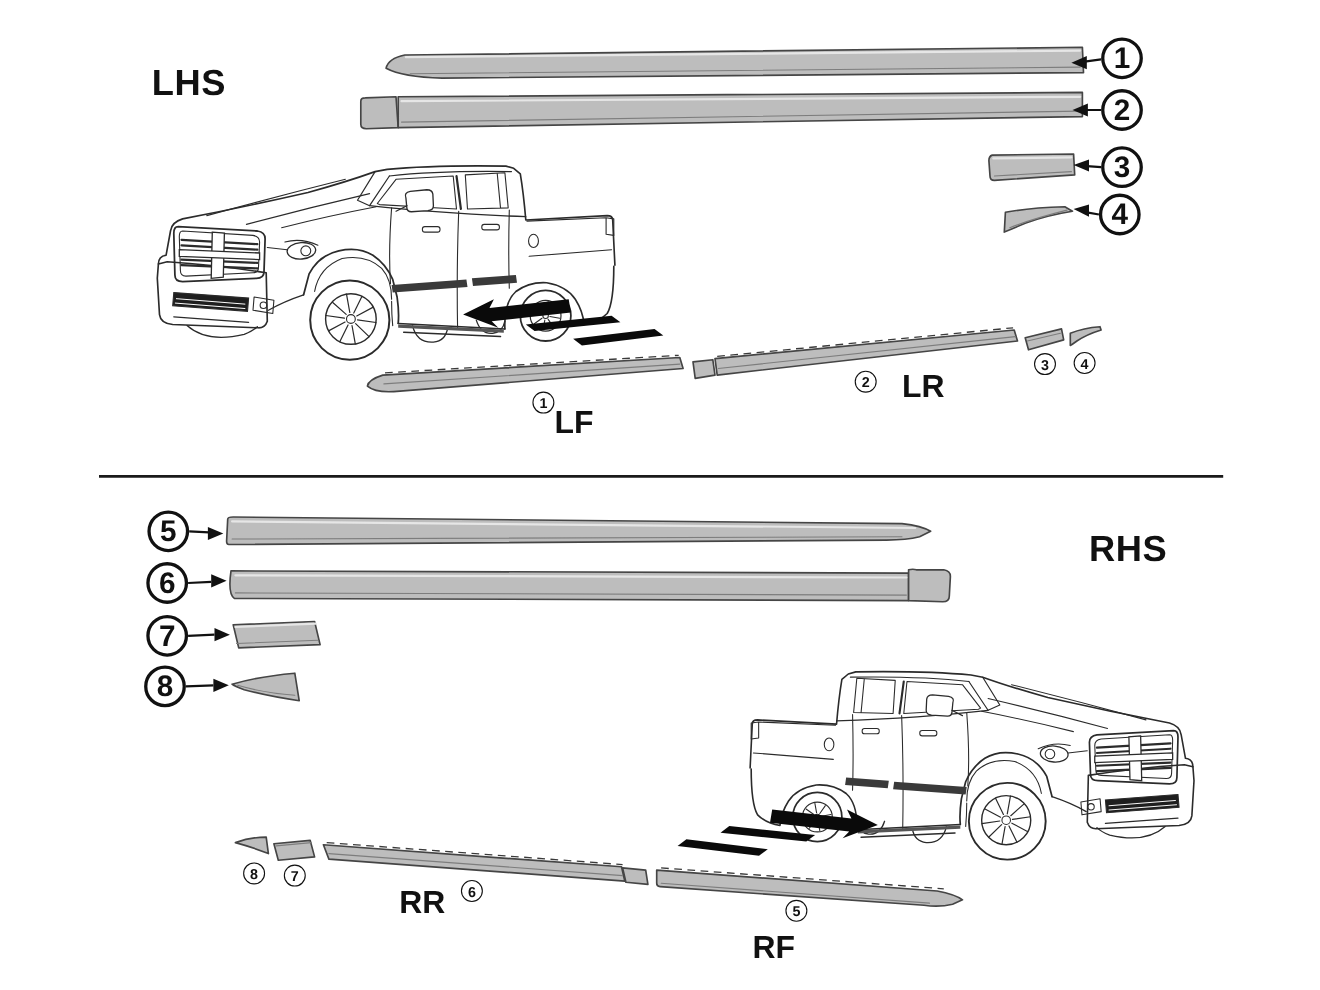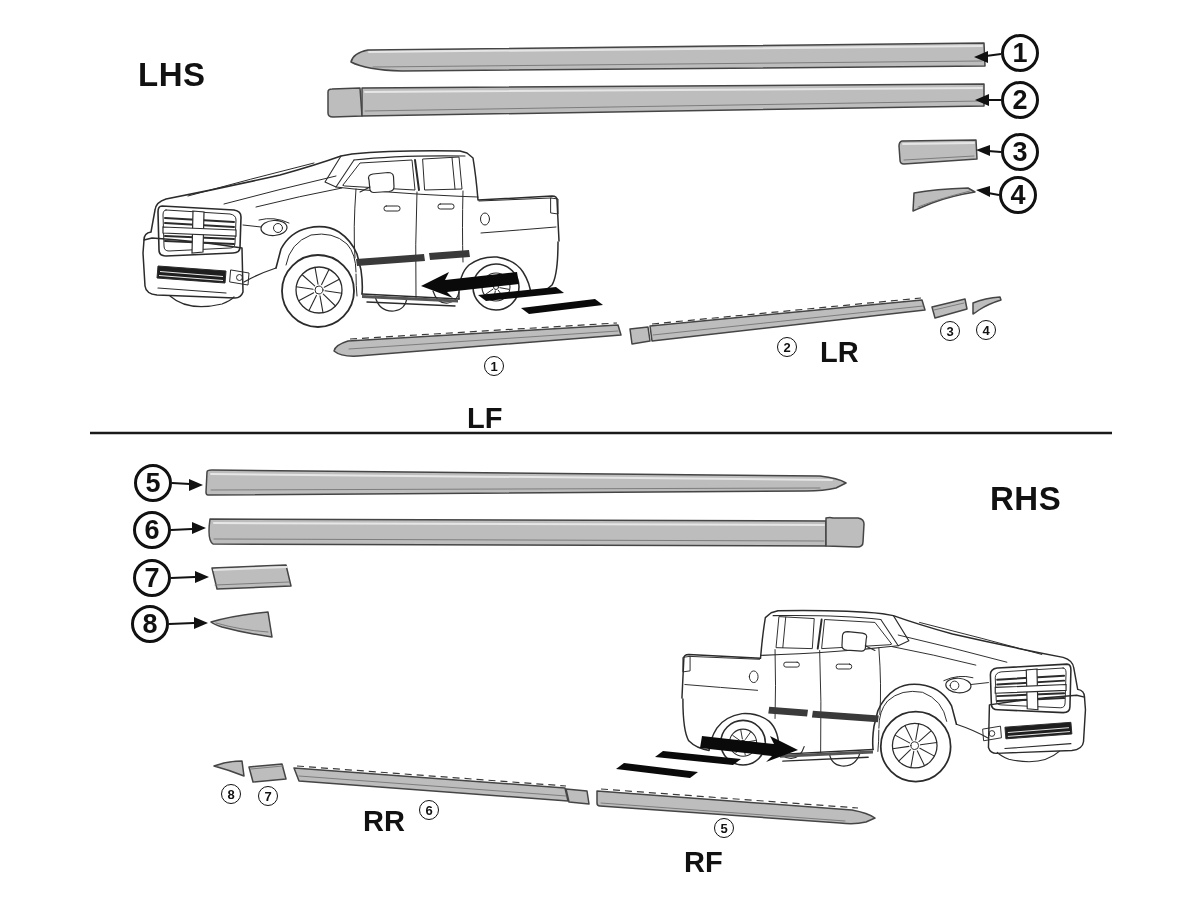--- a/index.html
+++ b/index.html
@@ -270,18 +270,18 @@
   <div class="badge sm" style="left:484px;top:356px;">1</div>
   <div class="badge sm" style="left:777px;top:337px;">2</div>
   <div class="badge sm" style="left:940px;top:321px;">3</div>
   <div class="badge sm" style="left:976px;top:320px;">4</div>
 
   <div class="badge sm" style="left:714px;top:818px;">5</div>
   <div class="badge sm" style="left:419px;top:800px;">6</div>
   <div class="badge sm" style="left:258px;top:786px;">7</div>
   <div class="badge sm" style="left:221px;top:784px;">8</div>
 
-  <div class="lbl pos" style="left:467px;top:371px;margin-top:33px;">LF</div>
+  <div class="lbl pos" style="left:504px;top:371px;">LF</div>
   <div class="lbl pos" style="left:820px;top:338px;">LR</div>
   <div class="lbl pos" style="left:363px;top:807px;">RR</div>
   <div class="lbl pos" style="left:684px;top:848px;">RF</div>
 
 </div>
 
 </body></html>

